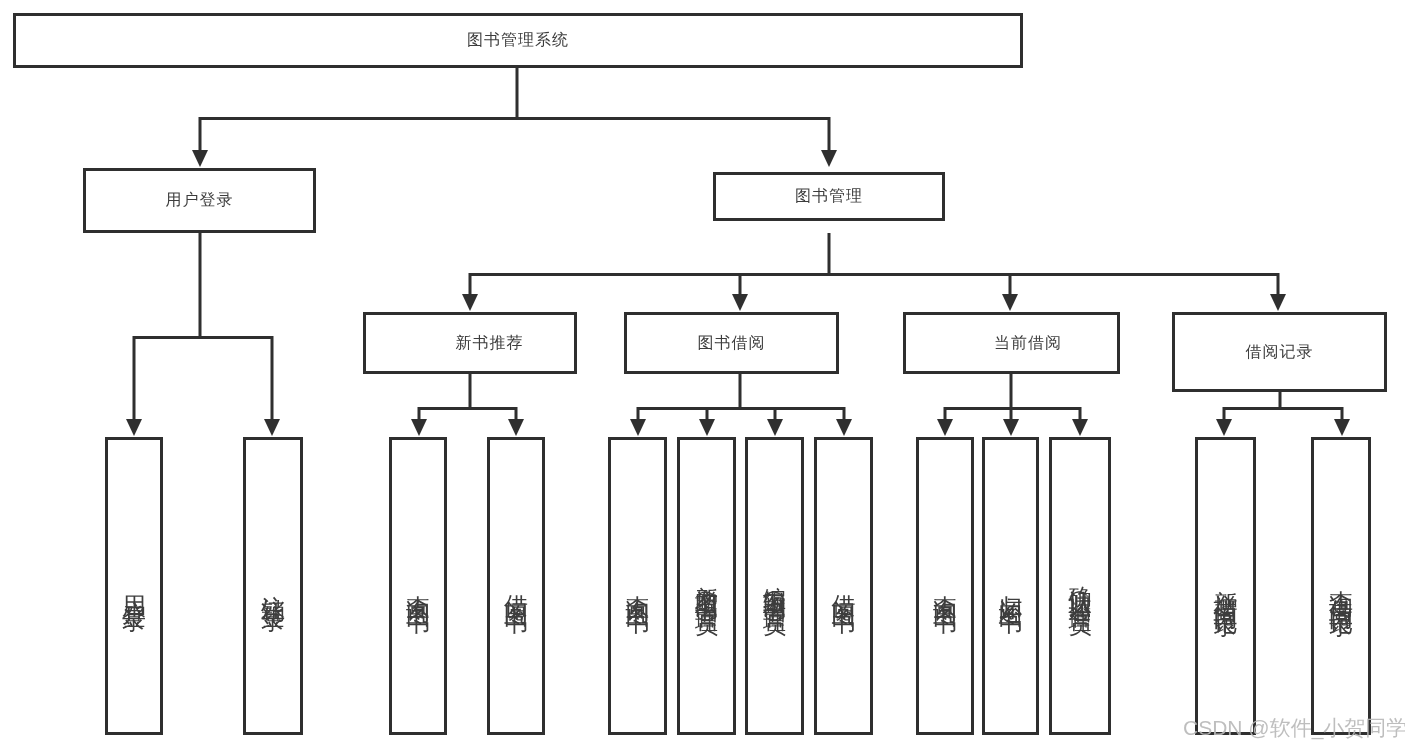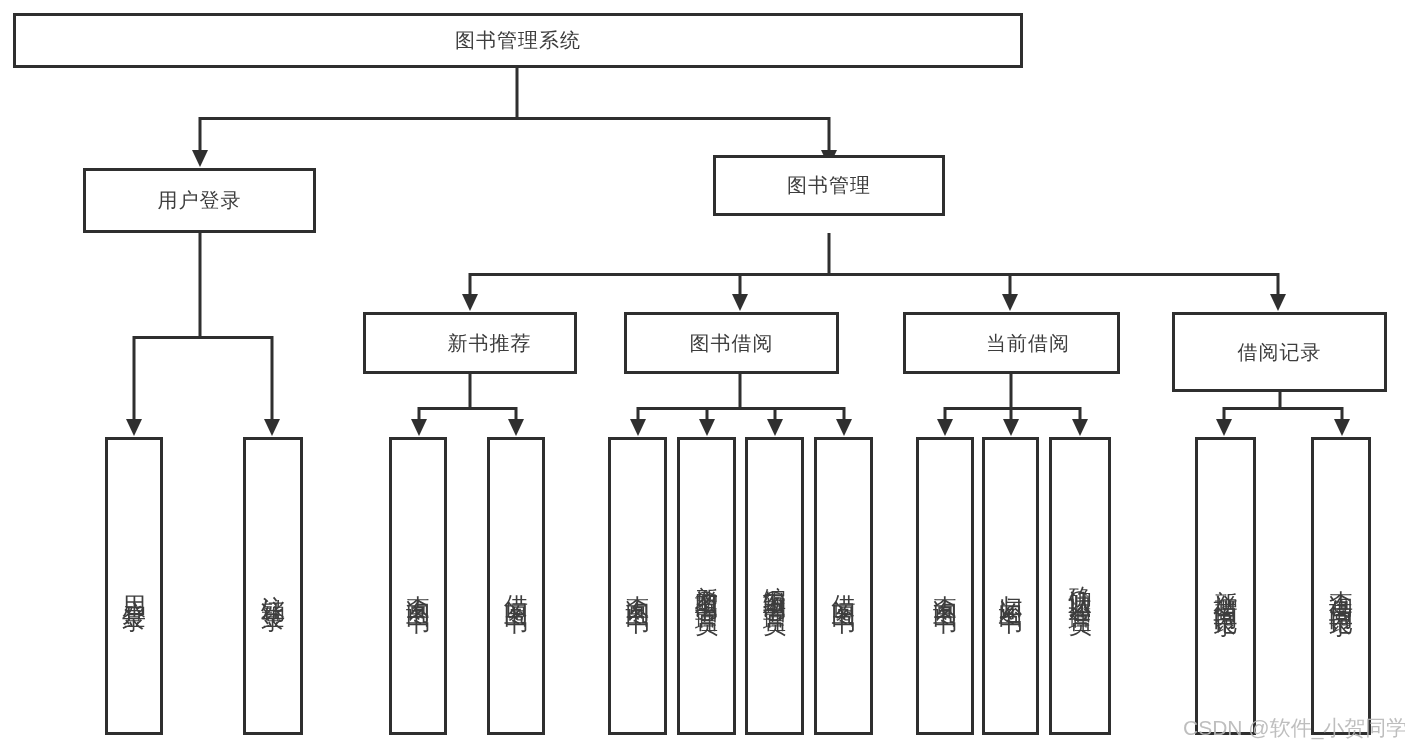--- a/index.html
+++ b/index.html
@@ -27,21 +27,21 @@
     position: absolute;
     box-sizing: border-box;
     border: 3px solid #2f2f2f;
     background: #ffffff;
     display: flex;
     align-items: center;
     justify-content: center;
     z-index: 2;
   }
   .node-label {
-    font-size: 20px;
+    font-size: 16px;
     color: #3d3d3d;
     letter-spacing: 1px;
     white-space: nowrap;
   }
   .leaf .leaf-label {
     writing-mode: vertical-rl;
     text-orientation: mixed;
     font-size: 24px;
     letter-spacing: 5px;
     color: #3d3d3d;
@@ -107,21 +107,21 @@
     </g>
   </svg>
 
   <div class="node" style="left:13px; top:13px; width:1010px; height:55px;">
     <span class="node-label">图书管理系统</span>
   </div>
 
   <div class="node" style="left:83px; top:168px; width:233px; height:65px;">
     <span class="node-label">用户登录</span>
   </div>
-  <div class="node" style="left:713px; top:155px; width:232px; height:61px;">
+  <div class="node" style="left:713px; top:172px; width:232px; height:49px;">
     <span class="node-label">图书管理</span>
   </div>
 
   <div class="node" style="left:363px; top:312px; width:214px; height:62px;padding-left:39px;">
     <span class="node-label">新书推荐</span>
   </div>
   <div class="node" style="left:624px; top:312px; width:215px; height:62px;">
     <span class="node-label">图书借阅</span>
   </div>
   <div class="node" style="left:903px; top:312px; width:217px; height:62px;padding-left:33px;">

